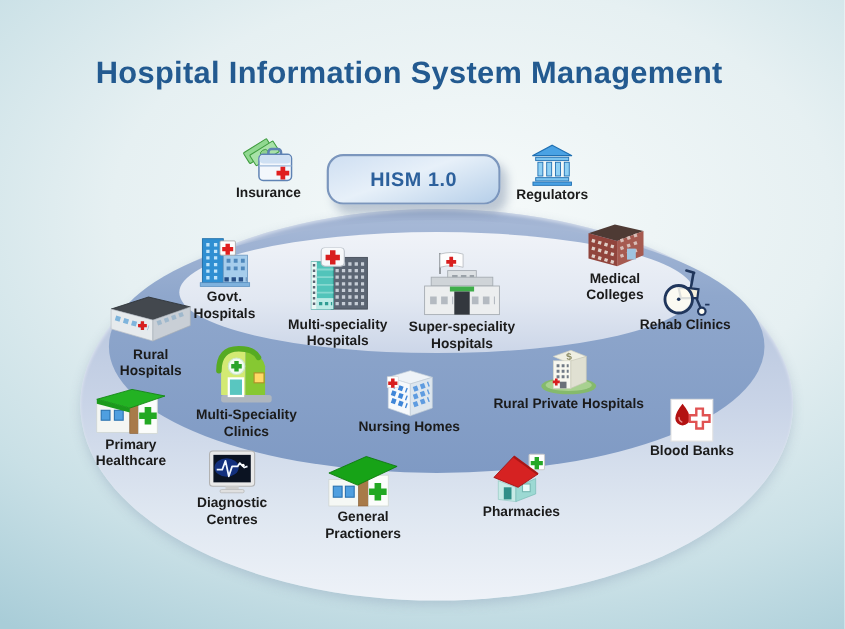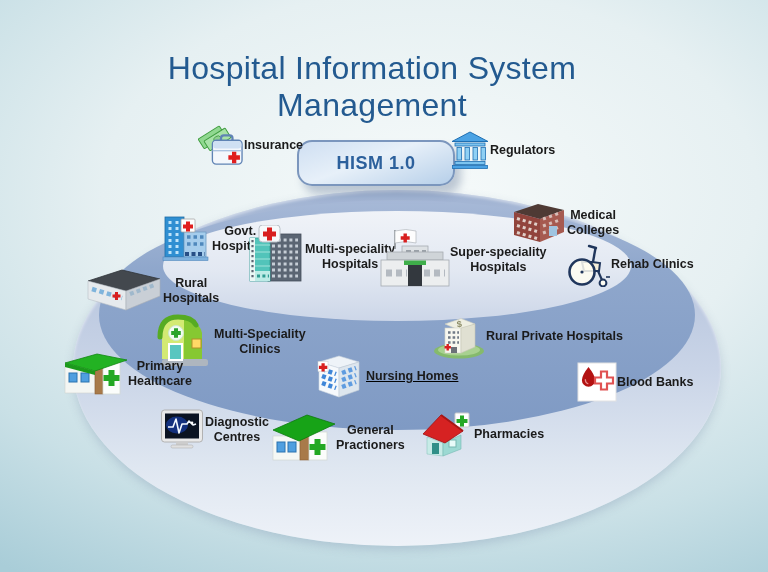--- a/index.html
+++ b/index.html
@@ -3,21 +3,21 @@
 <meta charset="utf-8">
 <style>
   html,body{margin:0;padding:0;background:#ffffff;}
   .stage{
     position:relative;width:768px;height:572px;overflow:hidden;
     font-family:"Liberation Sans",sans-serif;
     background:radial-gradient(95% 80% at 56% 34%, #f6fafa 0%, #e6f0f2 45%, #c9e0e6 75%, #a9cdd8 100%);
   }
   .title{
     position:absolute;left:84px;top:50px;width:576px;text-align:center;
-    font-size:32px;font-weight:normal;color:#235a90;letter-spacing:.3px;
+    font-size:28px;font-weight:bold;color:#235a90;letter-spacing:.3px;
   }
   .ellipse{position:absolute;border-radius:50%;}
   .ring-outer{
     left:73px;top:190px;width:648px;height:356px;
     background:linear-gradient(180deg,#9fb2d2 0%,#b6c4dd 20%,#c9d4e7 50%,#dfe7f1 78%,#eef2f8 100%);
     box-shadow:0 4px 10px rgba(120,140,170,.30), inset 0 2px 3px rgba(255,255,255,.45);
   }
   .ring-middle{
     left:99px;top:200px;width:596px;height:230px;
     background:linear-gradient(180deg,#a7b9d7 0%,#8fa7cc 30%,#7f9ac4 100%);
@@ -27,21 +27,21 @@
     background:linear-gradient(180deg,#f0f3f8 0%,#e2e8f2 55%,#ccd6e8 100%);
   }
   .hism{
     position:absolute;left:297px;top:140px;width:158px;height:46px;border-radius:15px;
     border:2px solid #7b96bd;box-sizing:border-box;
     background:linear-gradient(160deg,#cfdff2 0%,#e7f0f9 45%,#b6cfe9 100%);
     display:flex;align-items:center;justify-content:center;
     font-size:18px;font-weight:bold;color:#2c609c;letter-spacing:.5px;
     box-shadow:6px 8px 9px rgba(105,125,155,.40);
   }
-  .node{position:absolute;display:flex;align-items:center;}
+  .node{position:absolute;display:flex;flex-direction:column;align-items:center;}
   .node .label{
     font-size:12.5px;font-weight:bold;color:#1b1b1b;text-align:center;
     line-height:1.18;white-space:pre;margin-top:1px;
   }
   .icon{display:block;line-height:0;}
 </style>
 </head>
 <body>
 
 <div class="stage">
@@ -132,21 +132,21 @@
         <rect x="12" y="46" width="15" height="10" fill="#bdebe6"></rect>
         <path stroke="#2f9c92" stroke-width="3" stroke-dasharray="3 2.4" d="M14 51 h12" fill="none"></path>
         <rect x="16" y="0" width="21" height="17" rx="3.5" fill="#f7f9fb" stroke="#b9c0c8"></rect>
         <path d="M24 2.5 h5 v4 h4 v5 h-4 v4 h-5 v-4 h-4 v-5 h4 z" fill="#d81f1f"></path>
       </svg>
     </span>
     <span class="label">Multi-speciality
 Hospitals</span>
   </div>
 
-  <div class="node" style="left:380px;top:229px;width:136px;">
+  <div class="node" style="left:352px;top:229px;width:136px;">
     <span class="icon">
       <svg width="70" height="60" viewBox="0 0 70 60">
         <line x1="15" y1="1" x2="15" y2="20" stroke="#8a8f94" stroke-width="1.6"></line>
         <path d="M15 2 q11 -3 21 0 l0 12 q-10 -3 -21 0 z" fill="#fdfdfd" stroke="#b9bec3" stroke-width=".8"></path>
         <path d="M23.5 4.5 h3.4 v2.8 h2.8 v3.4 h-2.8 v2.8 h-3.4 v-2.8 h-2.8 v-3.4 h2.8 z" fill="#d81f1f"></path>
         <rect x="22" y="17" width="26" height="13" fill="#dde1e4" stroke="#a5abb1" stroke-width=".8"></rect>
         <path stroke="#9aa1a8" stroke-width="5" stroke-dasharray="5 3" d="M26 23.5 h20" fill="none"></path>
         <rect x="7" y="23" width="56" height="8" fill="#cfd4d8" stroke="#a5abb1" stroke-width=".8"></rect>
         <rect x="1" y="31" width="68" height="26" fill="#eceeef" stroke="#a5abb1" stroke-width=".8"></rect>
         <path stroke="#b4bac1" stroke-width="7" stroke-dasharray="6 4" d="M6 44 h21 M44 44 h21" fill="none"></path>
@@ -199,21 +199,21 @@
         <circle cx="20" cy="20" r="7.5" fill="#f2fbf2" stroke="#cde8cd"></circle>
         <path d="M18 15.2 h4 v2.8 h2.8 v4 h-2.8 v2.8 h-4 v-2.8 h-2.8 v-4 h2.8 z" fill="#2aa42a"></path>
         <rect x="13" y="31" width="13" height="16" fill="#59c6c0" stroke="#ffffff" stroke-width="2"></rect>
         <rect x="36" y="26" width="9" height="9" fill="#ffd966" stroke="#b08f28"></rect>
       </svg>
     </span>
     <span class="label">Multi-Speciality
 Clinics</span>
   </div>
 
-  <div class="node" style="left:310px;top:353px;width:124px;text-decoration:underline;">
+  <div class="node" style="left:310px;top:334px;width:124px;">
     <span class="icon">
       <svg width="56" height="46" viewBox="0 0 56 46">
         <polygon points="9,9 29,3 49,9 29,15" fill="#eef3f8" stroke="#c8d2dc" stroke-width=".6"></polygon>
         <polygon points="9,9 9,37 29,44 29,15" fill="#f6f9fc" stroke="#d2dae2" stroke-width=".6"></polygon>
         <polygon points="29,15 49,9 49,37 29,44" fill="#dde6ee" stroke="#c2ccd6" stroke-width=".6"></polygon>
         <path stroke="#3f86d8" stroke-width="4.5" stroke-dasharray="4 2.8" d="M12 16 l14 5 M12 23 l14 5 M12 30 l14 5" fill="none"></path>
         <path stroke="#5f9ce0" stroke-width="4.5" stroke-dasharray="4 2.8" d="M32 20 l14 -5 M32 27 l14 -5 M32 34 l14 -5" fill="none"></path>
         <rect x="8" y="8.5" width="10" height="10" fill="#ffffff" stroke="#d0d0d0" stroke-width=".5"></rect>
         <path d="M11.5 10.2 h3.2 v2.6 h2.6 v3.2 h-2.6 v2.6 h-3.2 v-2.6 h-2.6 v-3.2 h2.6 z" fill="#d81f1f"></path>
       </svg>

